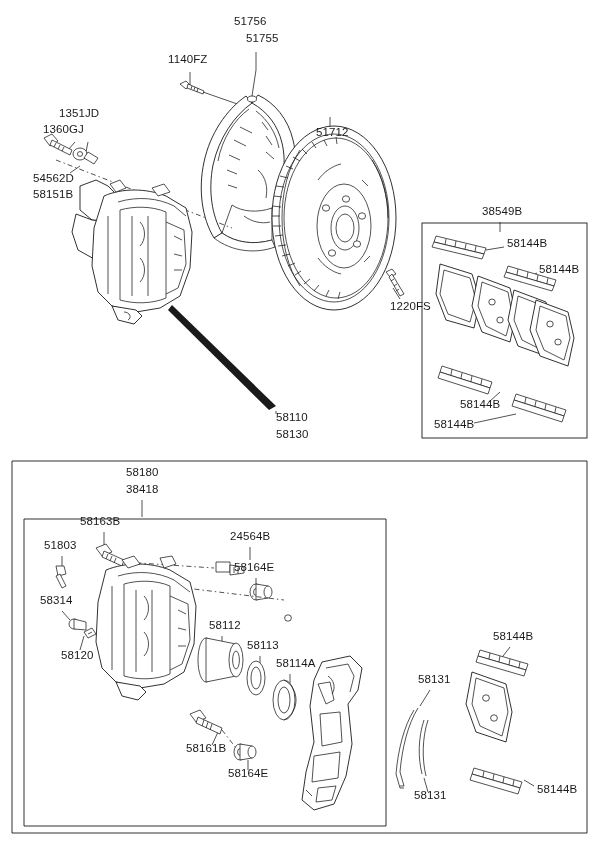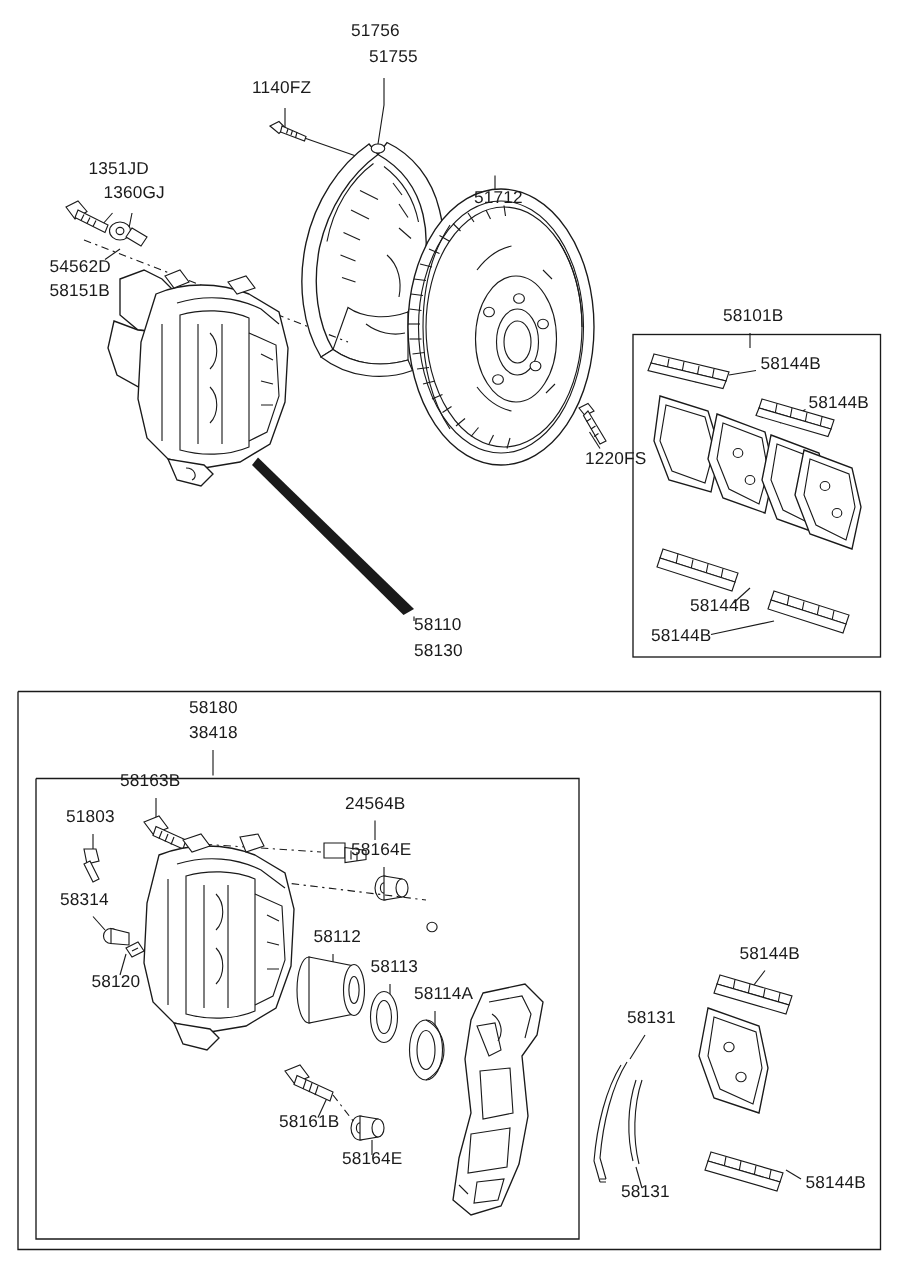--- a/index.html
+++ b/index.html
@@ -358,24 +358,24 @@
         <path class="ln tn fillw" d="M472,774 L520,788 L518,794 L470,780 Z"></path>
       </g>
     </g>
   </svg>
 
   <div class="lbl" style="left:234px; top:15px;">51756</div>
   <div class="lbl" style="left:234px; top:32px;margin-left:12px;">51755</div>
   <div class="lbl" style="left:168px; top:53px;">1140FZ</div>
   <div class="lbl" style="left:316px; top:98px;margin-top:28px;">51712</div>
   <div class="lbl" style="left:59px;  top:107px;">1351JD</div>
-  <div class="lbl" style="left:69px;  top:123px;">1360GJ</div>
+  <div class="lbl" style="left:43px;  top:123px;">1360GJ</div>
   <div class="lbl" style="left:33px;  top:172px;">54562D</div>
   <div class="lbl" style="left:33px;  top:188px;">58151B</div>
-  <div class="lbl" style="left:482px; top:205px;">58101B</div>
+  <div class="lbl" style="left:482px; top:205px;">38549B</div>
   <div class="lbl" style="left:507px; top:237px;">58144B</div>
   <div class="lbl" style="left:539px; top:263px;">58144B</div>
   <div class="lbl" style="left:390px; top:300px;">1220FS</div>
   <div class="lbl" style="left:460px; top:398px;">58144B</div>
   <div class="lbl" style="left:434px; top:418px;">58144B</div>
   <div class="lbl" style="left:276px; top:411px;">58110</div>
   <div class="lbl" style="left:276px; top:428px;">58130</div>
   <div class="lbl" style="left:126px; top:466px;">58180</div>
   <div class="lbl" style="left:126px; top:483px;">38418</div>
   <div class="lbl" style="left:80px;  top:515px;">58163B</div>

